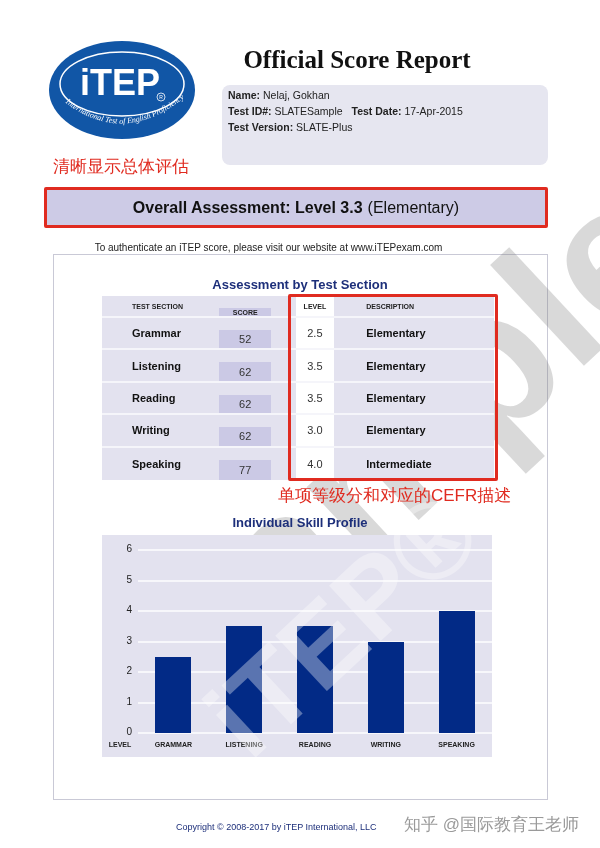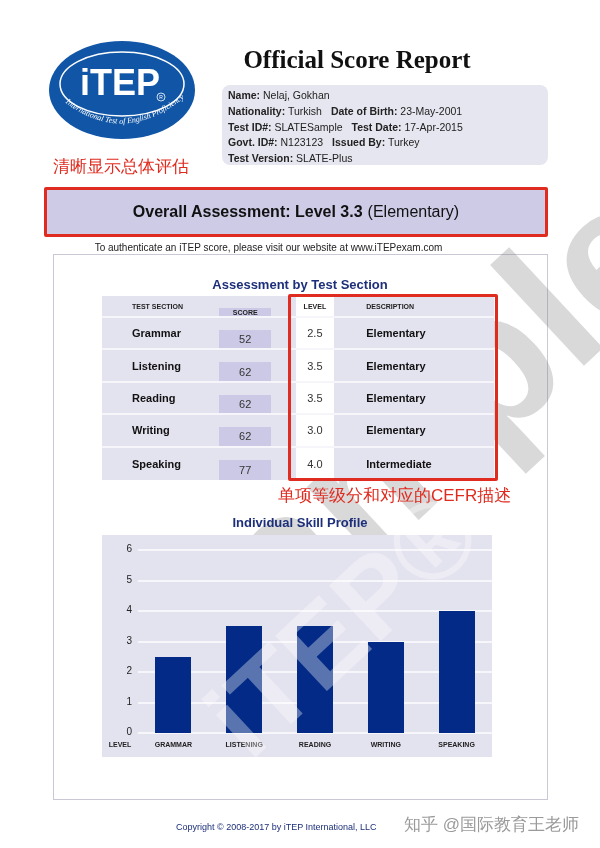--- a/index.html
+++ b/index.html
@@ -13,21 +13,21 @@
   .info-box { position: absolute; left: 222px; top: 85px; width: 326px; height: 80px;
     background: #e6e6f0; border-radius: 8px; padding: 3px 6px; }
   .info-line { font-size: 10.5px; line-height: 15.8px; color: #222; white-space: nowrap; }
   .info-line b { font-weight: bold; }
   .info-line .gap { display: inline-block; width: 6px; }
 
   .annot { position: absolute; color: #e02b20; font-size: 17px; white-space: nowrap; }
   .annot-1 { left: 53px; top: 155px; }
   .annot-2 { left: 278px; top: 484px; }
 
-  .overall { position: absolute; left: 44px; top: 187px; width: 504px; height: 50px;
+  .overall { position: absolute; left: 44px; top: 187px; width: 504px; height: 41px;
     background: #cdcbe6; border: 3px solid #e02b20; border-radius: 2px;
     display: flex; align-items: center; justify-content: center; font-size: 16px; color: #111; }
   .overall b { font-weight: bold; }
   .overall .desc { margin-left: 5px; font-weight: normal; }
 
   .auth { position: absolute; left: 0; top: 242px; width: 537px; text-align: center; font-size: 10px; color: #222; }
 
   .main-box { position: absolute; left: 53px; top: 254px; width: 495px; height: 546px; border: 1px solid #c9c9d6; }
 
   .section-title { position: absolute; left: 0; width: 600px; text-align: center; font-weight: bold;
@@ -82,36 +82,24 @@
 </div>
 
 <div class="report-title">Official Score Report</div>
 
 <div class="info-box">
   <div class="info-line">
     <b>Name:</b>
     <span>Nelaj, Gokhan</span>
   </div>
   <div class="info-line">
-    <b>Nationality:</b>
-    <span>Turkish</span><span class="gap"></span>
-    <b>Date of Birth:</b>
-    <span>23-May-2001</span>
-  </div>
-  <div class="info-line">
     <b>Test ID#:</b>
     <span>SLATESample</span><span class="gap"></span>
     <b>Test Date:</b>
     <span>17-Apr-2015</span>
-  </div>
-  <div class="info-line">
-    <b>Govt. ID#:</b>
-    <span>N123123</span><span class="gap"></span>
-    <b>Issued By:</b>
-    <span>Turkey</span>
   </div>
   <div class="info-line">
     <b>Test Version:</b>
     <span>SLATE-Plus</span>
   </div>
 </div>
 
 <div class="annot annot-1">清晰显示总体评估</div>
 
 <div class="overall">

